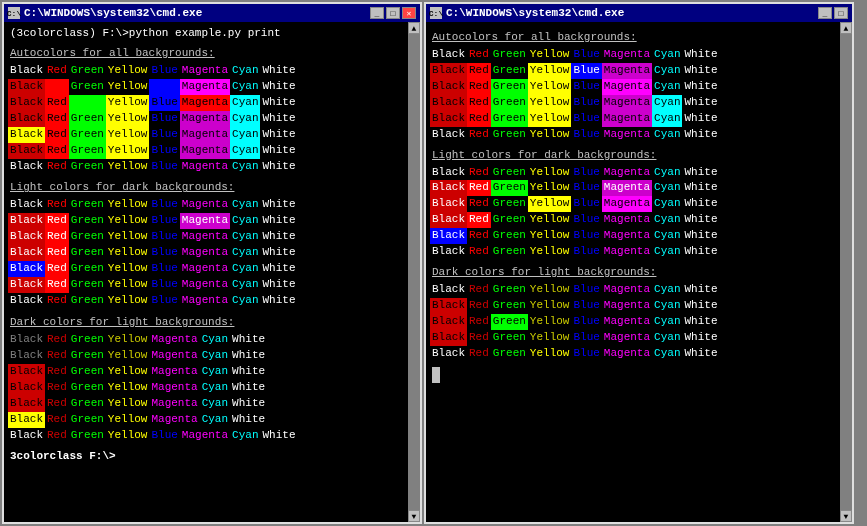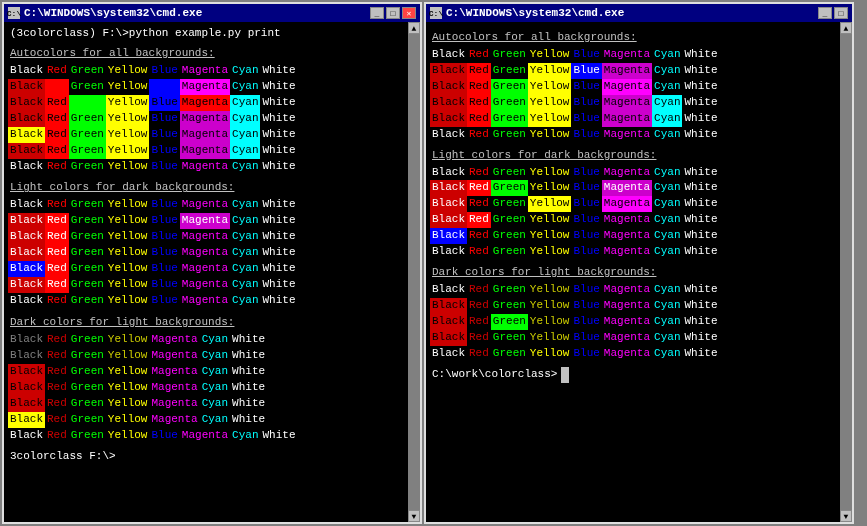--- a/index.html
+++ b/index.html
@@ -381,21 +381,21 @@
       <div class="line">
         <span class="cell fg-white">Black</span>
         <span class="cell fg-red">Red</span>
         <span class="cell fg-bright-green">Green</span>
         <span class="cell fg-bright-yellow">Yellow</span>
         <span class="cell fg-bright-blue">Blue</span>
         <span class="cell fg-bright-magenta">Magenta</span>
         <span class="cell fg-bright-cyan">Cyan</span>
         <span class="cell fg-white">White</span>
       </div>
-      <div class="line prompt-line" style="margin-top:6px;">
+      <div class="line prompt-line" style="margin-top:6px;font-weight:bold;">
         <span class="cell fg-white">3colorclass F:\&gt;</span>
       </div>
     </div>
     <div class="scrollbar">
       <div class="scroll-btn">▲</div>
       <div class="scroll-track"></div>
       <div class="scroll-btn">▼</div>
     </div>
   </div>
 </div>
@@ -588,21 +588,20 @@
         <span class="cell fg-white">Black</span>
         <span class="cell fg-red">Red</span>
         <span class="cell fg-bright-green">Green</span>
         <span class="cell fg-bright-yellow">Yellow</span>
         <span class="cell fg-bright-blue">Blue</span>
         <span class="cell fg-bright-magenta">Magenta</span>
         <span class="cell fg-bright-cyan">Cyan</span>
         <span class="cell fg-white">White</span>
       </div>
       <div class="line prompt-line" style="margin-top:5px;">
-        <span class="cell fg-white">C:\work\colorclass&gt;</span>
         <span class="cell fg-white" style="border-left:8px solid #c0c0c0; margin-left:2px;">&nbsp;</span>
       </div>
     </div>
     <div class="scrollbar">
       <div class="scroll-btn">▲</div>
       <div class="scroll-track"></div>
       <div class="scroll-btn">▼</div>
     </div>
   </div>
 </div>

